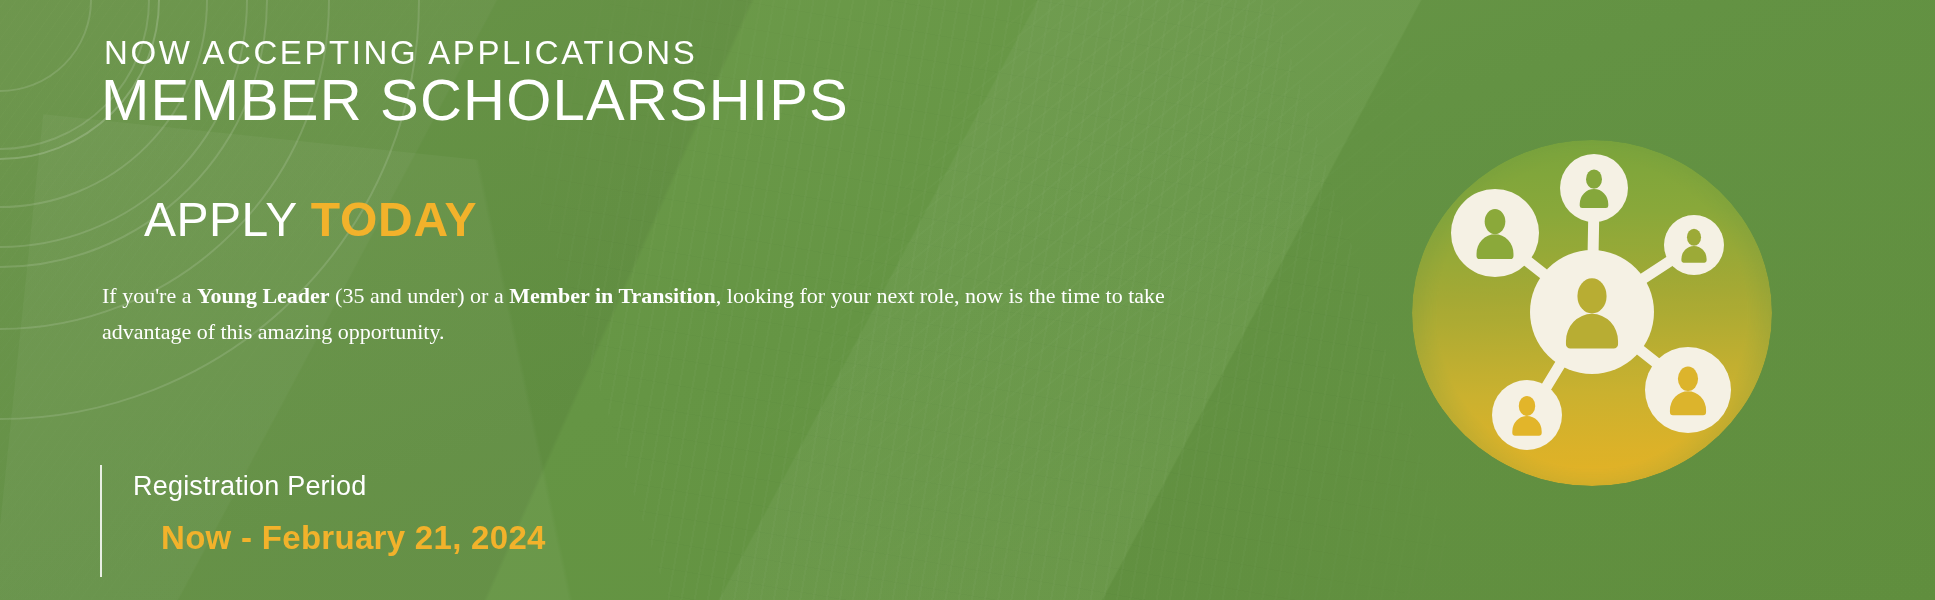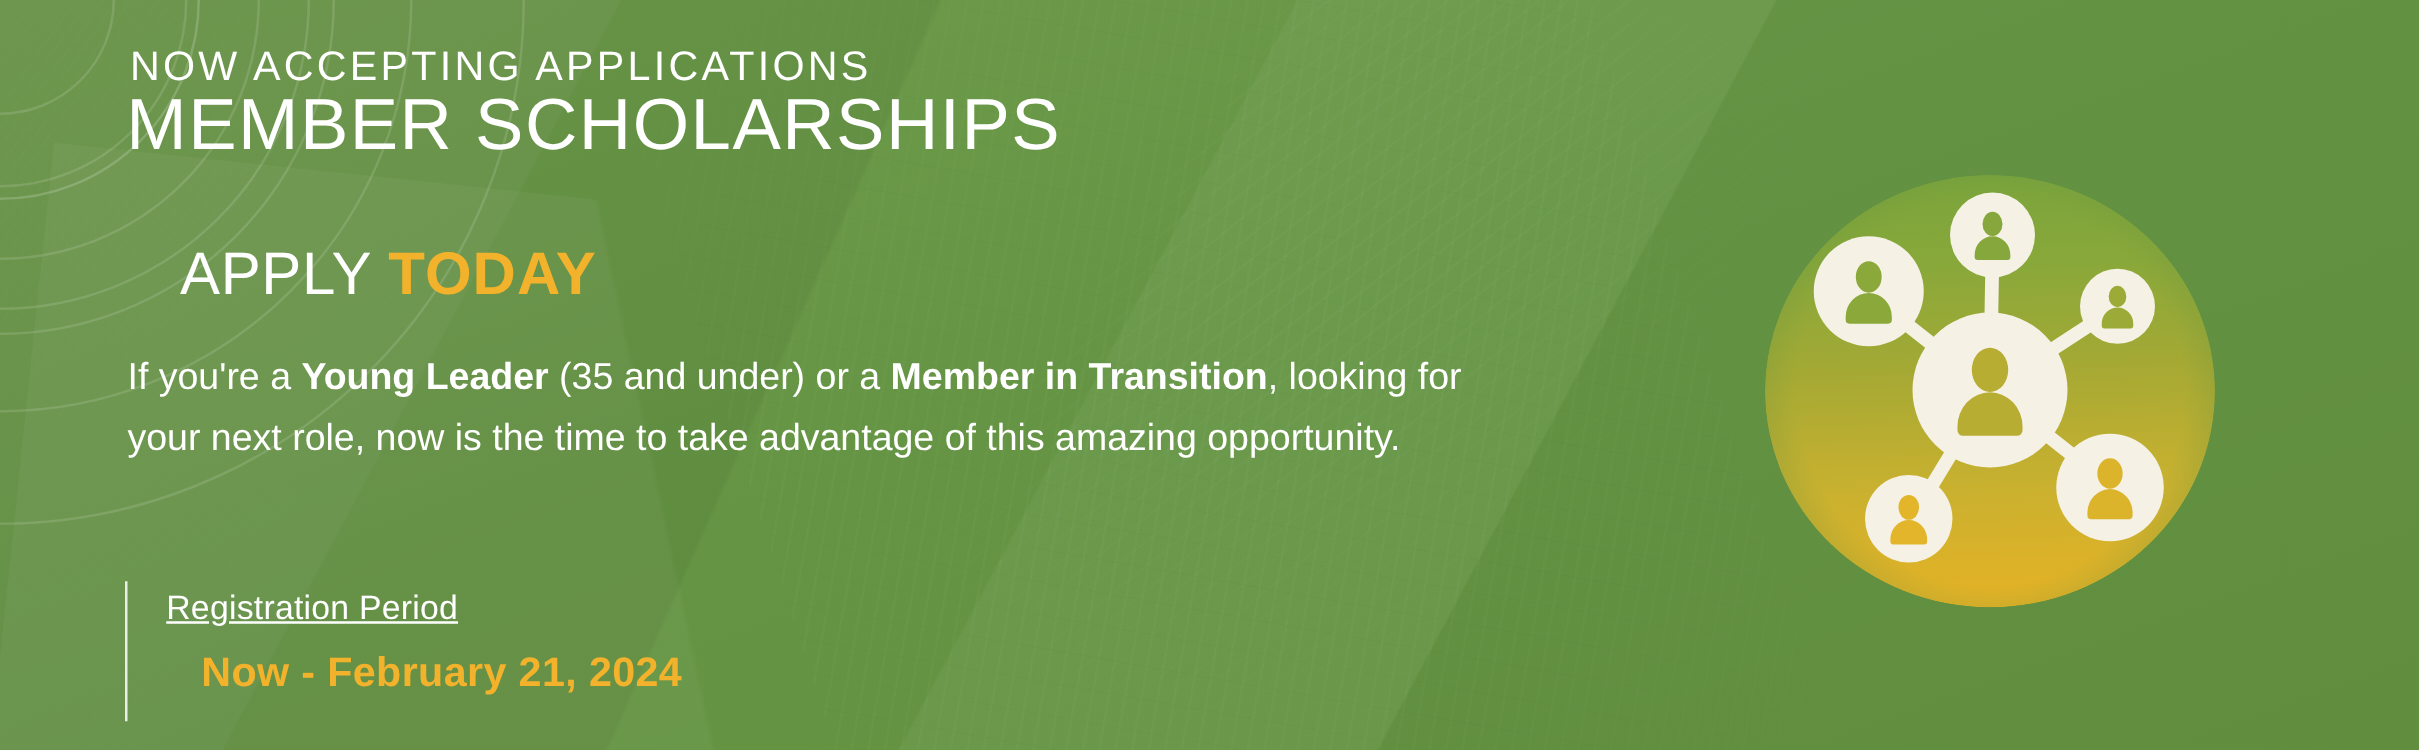--- a/index.html
+++ b/index.html
@@ -174,43 +174,43 @@
   .today-word {
     color: #f2b22b;
     font-weight: 700;
     letter-spacing: 0.8px;
   }
 
   .body-copy {
     position: absolute;
     left: 102px; top: 278px;
     width: 1090px;
-    font-size: 30px;
+    font-size: 22px;
     line-height: 1.62;
     color: #ffffff;
     font-weight: 400;
+    font-family: Liberation Serif, serif;
   }
   .body-copy b { font-weight: 700; }
 
   .reg-block {
     position: absolute;
     left: 100px; top: 465px;
     padding-left: 31px;
     border-left: 2px solid rgba(255,255,255,0.85);
     height: 112px;
   }
 
   .reg-label {
     font-size: 27px;
     color: #ffffff;
     font-weight: 400;
     letter-spacing: 0.2px;
     line-height: 1.0;
     padding-top: 8px;
-    text-decoration: underline;
   }
 
   .reg-dates {
     font-size: 33px;
     color: #f2b22b;
     font-weight: 700;
     letter-spacing: 0.3px;
     padding-top: 21px;
     line-height: 1.0;
     margin-left: 28px;

